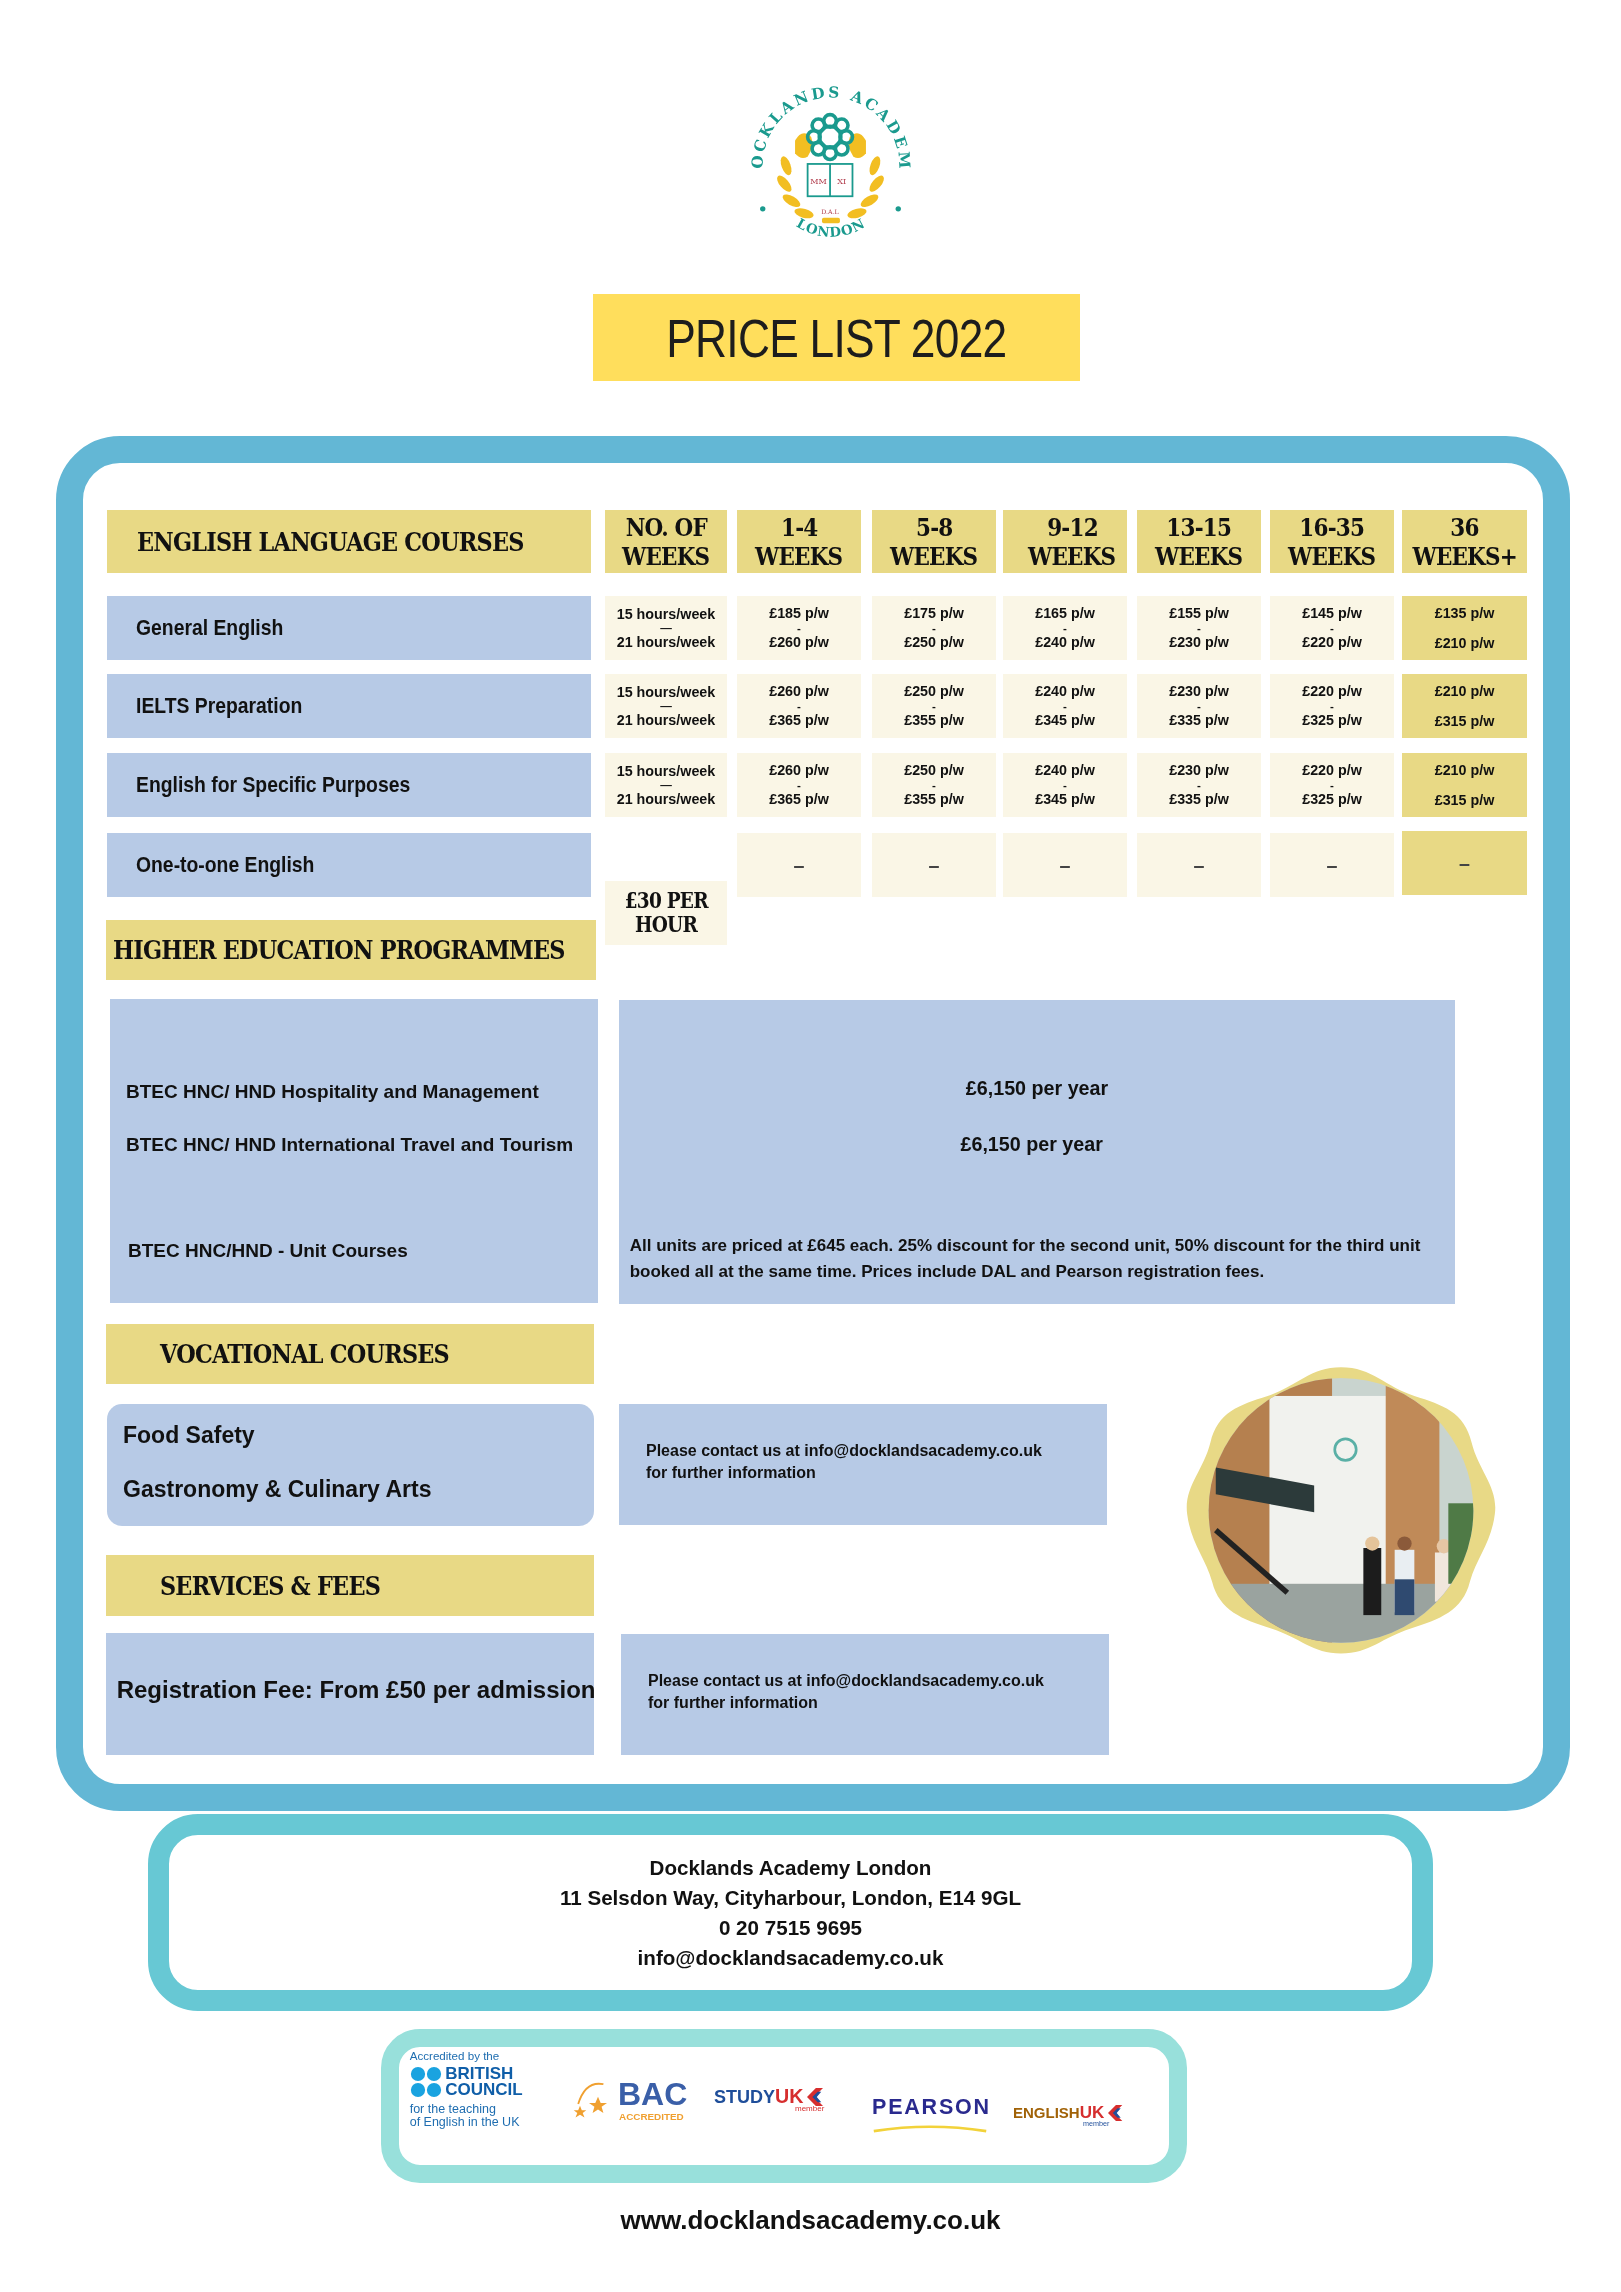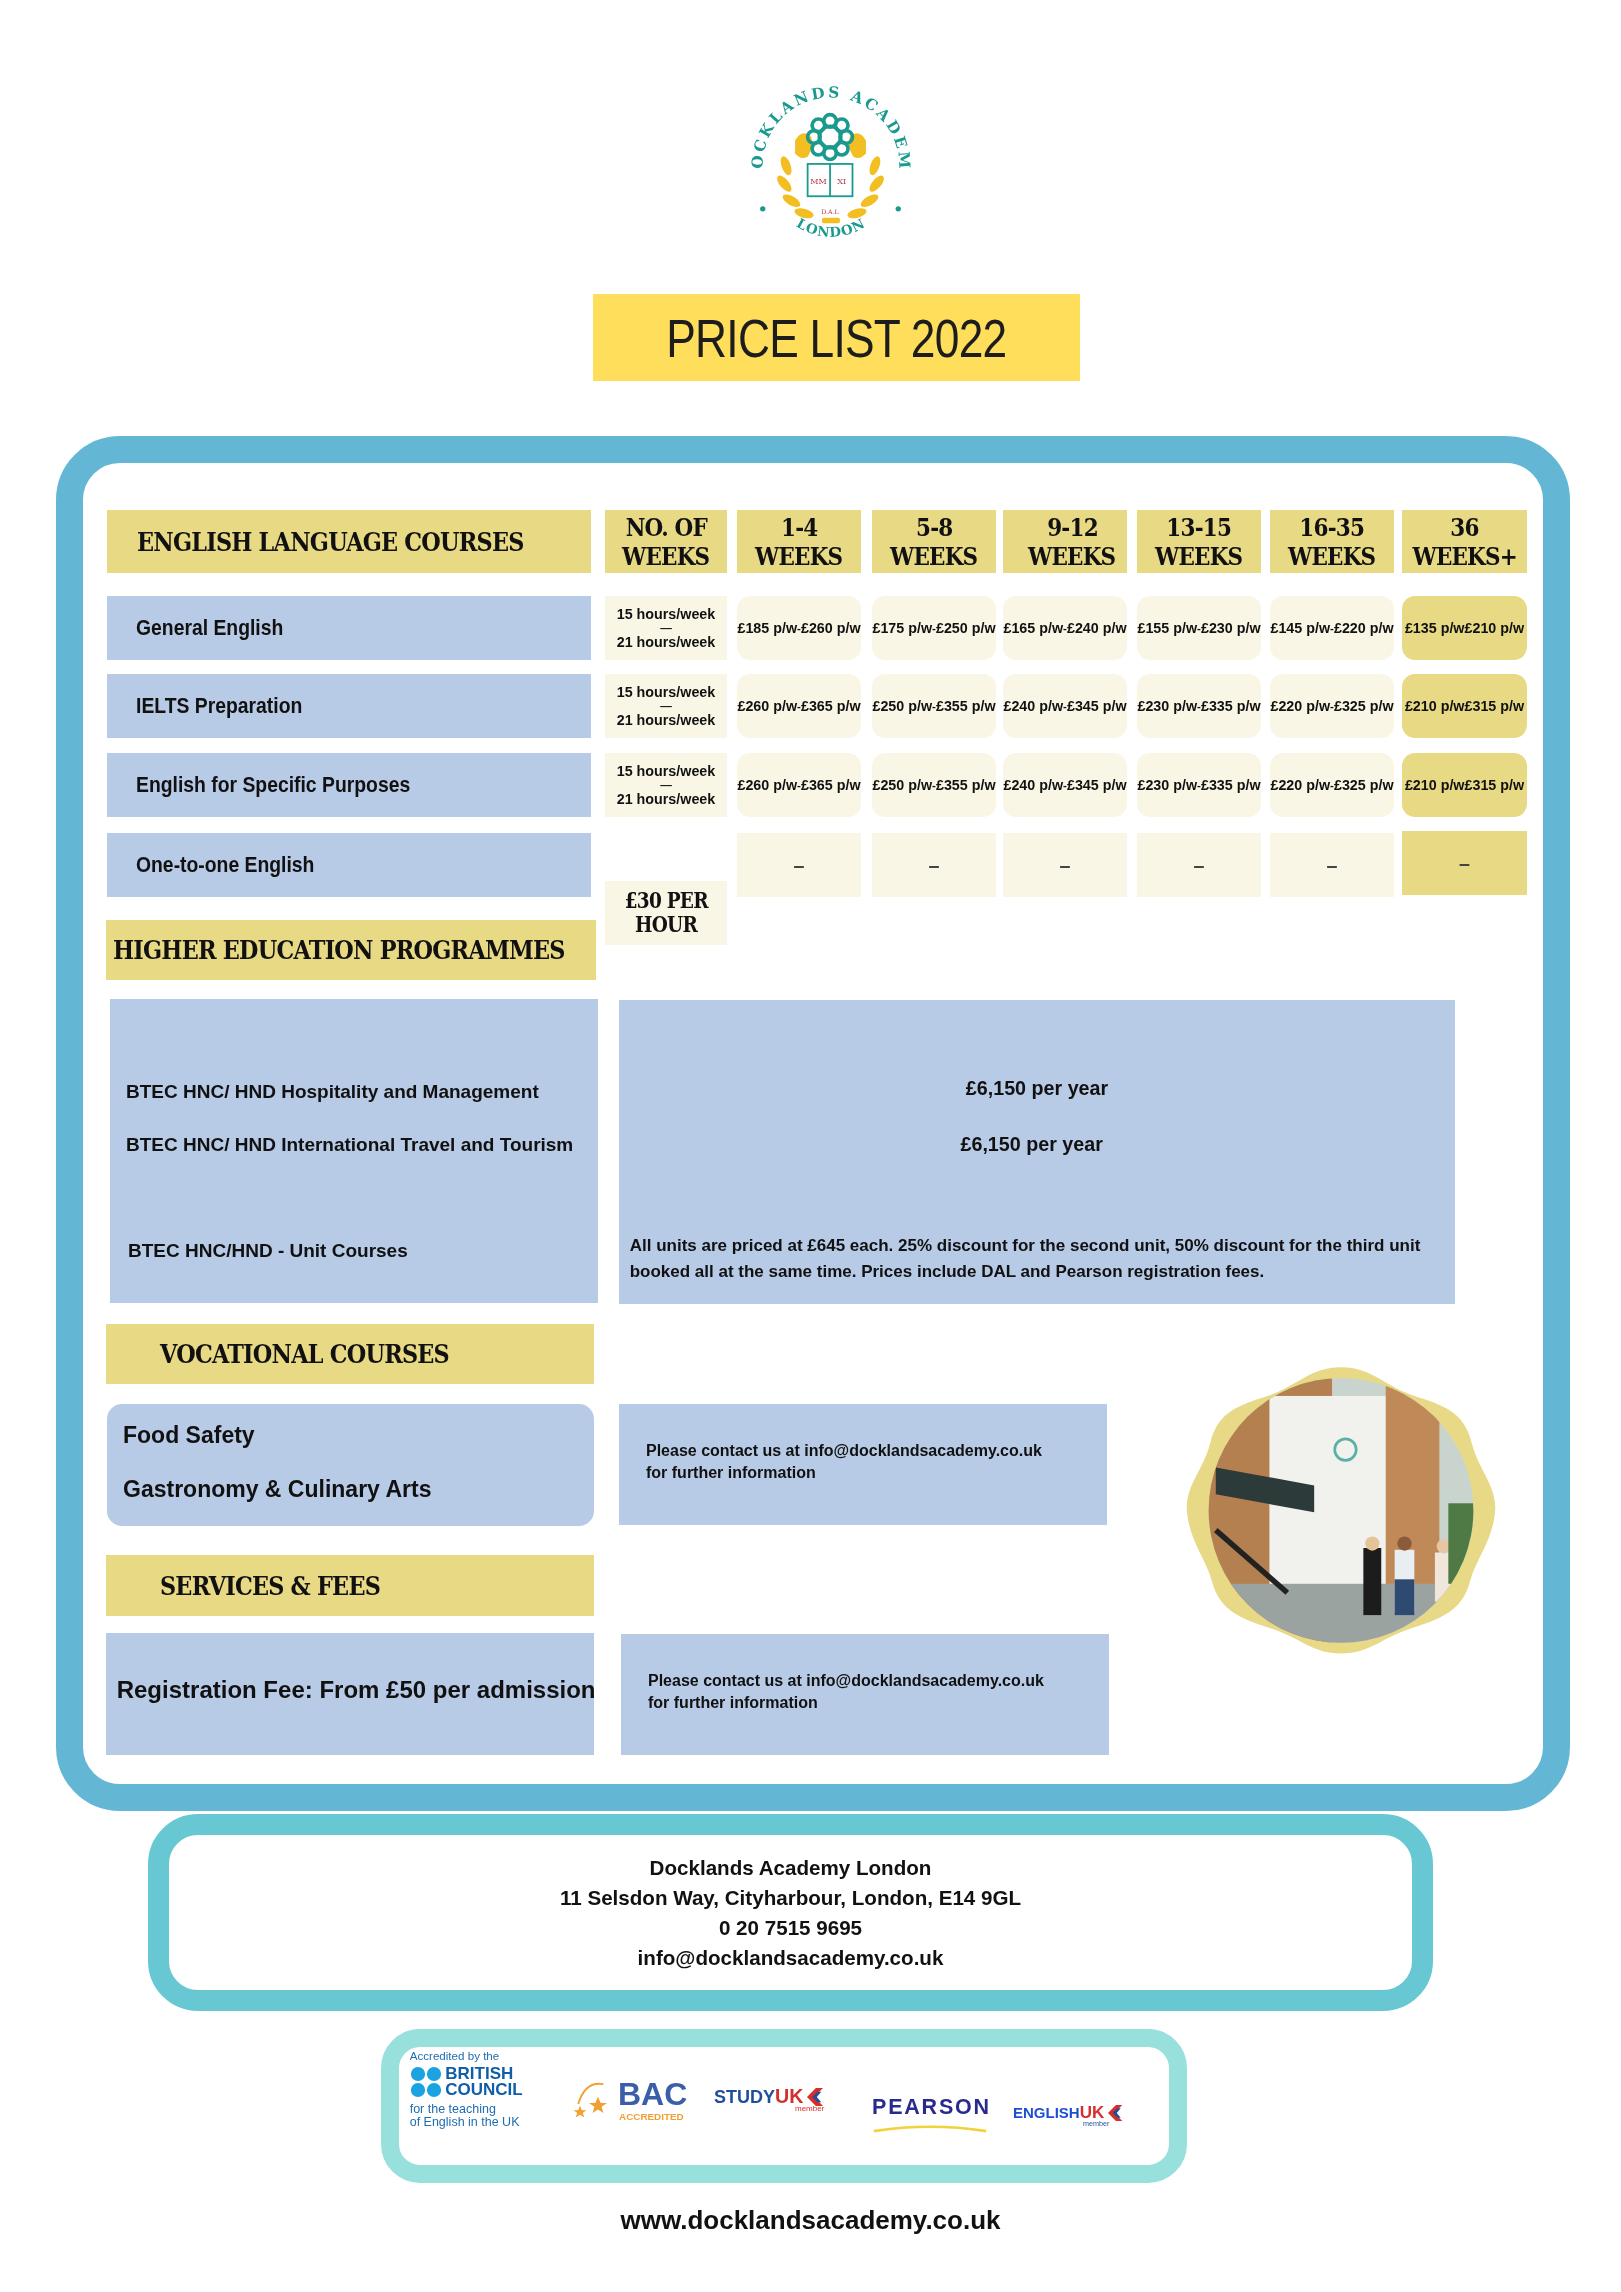--- a/index.html
+++ b/index.html
@@ -27,21 +27,21 @@
 
   .col-head { font-size: 25px; line-height: 29px; flex-direction: column; }
   .col-head span { display: block; transform: scaleX(0.86); }
 
   .section-head { font-size: 26px; display: flex; align-items: center; }
   .section-head span { display: inline-block; transform-origin: left center; transform: scaleX(0.86); white-space: nowrap; }
 
   .row-label { font-size: 21.5px; font-weight: bold; display: flex; align-items: center; padding-left: 29px; color: #111; }
   .row-label span { display:inline-block; transform-origin:left center; transform: scaleX(0.9); }
   .hours { font-size: 14.3px; font-weight: bold; flex-direction: column; line-height: 14.3px; }
-  .price { font-size: 14.3px; font-weight: bold; line-height: 15px; border-radius: 13px; }
+  .price { font-size: 14.3px; font-weight: bold; flex-direction: column; line-height: 15px; }
   .price .sep, .hours .sep { font-size: 11.6px; line-height: 14.3px; }
   .dash { font-size: 19.7px; font-weight: bold; color: #444; }
 
   .he-label { font-size: 19px; font-weight: bold; position: absolute; left: 16px; white-space: nowrap; }
   .he-price { font-size: 19.7px; font-weight: bold; position: absolute; left: 0; right: 0; text-align: center; }
   .he-note { font-size: 17px; font-weight: bold; position: absolute; left: 10.7px; right: 10.7px; line-height: 26px; color: #111; }
 
   .contact-text { font-size: 16px; font-weight: bold; line-height: 22.4px; position: absolute; left: 27px; }
 
   
@@ -408,21 +408,21 @@
   </div>
 
   <div class="abs" style="left:473px; top:48px; width:125px; height:36px;">
     <div style="font-size:21.5px; color:#2A2A8E; letter-spacing:1.8px; font-weight:bold;">PEARSON</div>
     <svg width="116" height="9" viewBox="0 0 130 10">
         <path d="M2 8 Q65 -2 128 8" fill="none" stroke="#F2D23A" stroke-width="3"></path>
       </svg>
   </div>
 
   <div class="abs" style="left:614px; top:56px; width:134px; height:36px;">
-    <span style="font-size:15px; font-weight:bold; color:#1d4ed8;">ENGLISH</span><span style="font-size:17px; font-weight:bold; color:#D62E2E;">UK</span>
+    <span style="font-size:15px; font-weight:bold; color:#a16207;">ENGLISH</span><span style="font-size:17px; font-weight:bold; color:#D62E2E;">UK</span>
     <svg style="vertical-align:-2.7px;" width="14.3" height="16" viewBox="0 0 18 20">
         <polygon points="10,0 0,10 10,20 18,20 8,10 18,0" fill="#D62E2E"></polygon>
         <polygon points="12,4 6,10 12,16 16,16 11,10 16,4" fill="#1F4E9A"></polygon>
       </svg>
     <div style="font-size:7.2px; color:#1F4E9A; margin-left:70px; margin-top:-3.6px;">member</div>
   </div>
 </div>
 
 <div class="abs url">www.docklandsacademy.co.uk</div>
 

